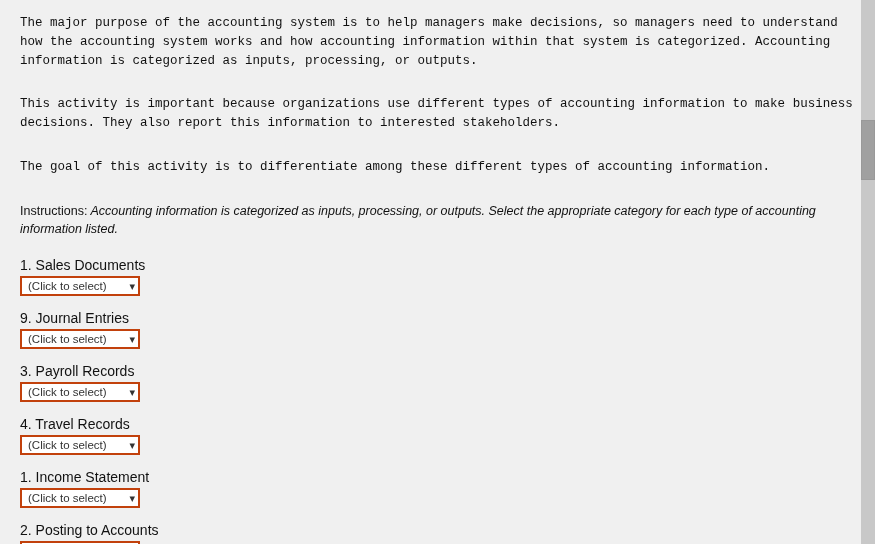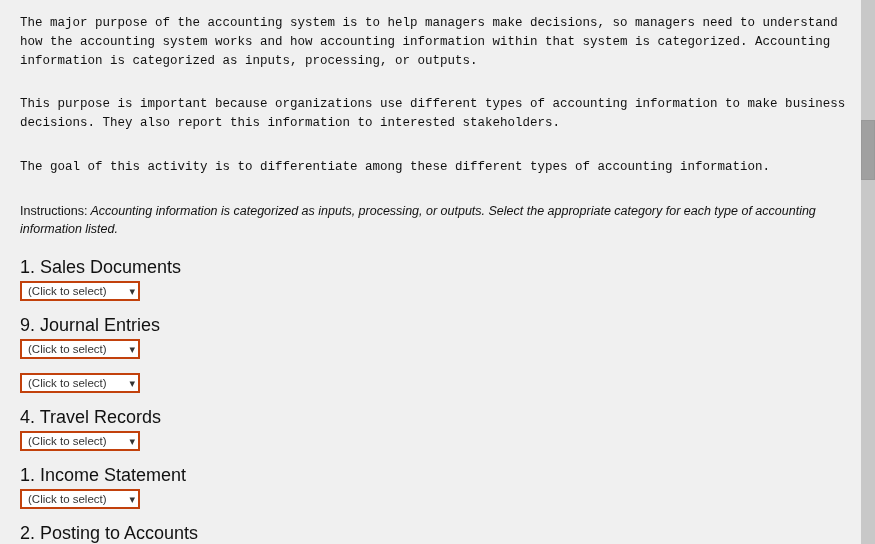--- a/index.html
+++ b/index.html
@@ -55,21 +55,21 @@
 
     .instructions-text em {
       font-style: italic;
     }
 
     .question-item {
       margin-bottom: 14px;
     }
 
     .question-label {
-      font-size: 18px;
+      font-size: 14px;
       color: #111;
       margin-bottom: 3px;
     }
 
     .select-wrapper {
       position: relative;
       display: inline-block;
     }
 
     .select-wrapper select {
@@ -115,32 +115,32 @@
     }
   </style>
 </head>
 <body>
 
 <div class="page-container">
   <div class="content-area">
 
     <p class="intro-text">The major purpose of the accounting system is to help managers make decisions, so managers need to understand how the accounting system works and how accounting information within that system is categorized. Accounting information is categorized as inputs, processing, or outputs.</p>
     <br>
-    <p class="intro-text">This purpose is important because organizations use different types of accounting information to make business decisions. They also report this information to interested stakeholders.</p>
+    <p class="intro-text">This activity is important because organizations use different types of accounting information to make business decisions. They also report this information to interested stakeholders.</p>
     <br>
     <p class="intro-text">The goal of this activity is to differentiate among these different types of accounting information.</p>
     <br>
     <p class="instructions-text">
       <strong>Instructions:</strong><em> Accounting information is categorized as inputs, processing, or outputs. Select the appropriate category for each type of accounting information listed.</em>
     </p>
 
     <div id="questions-container">
     <div class="question-item"><div class="question-label">1. Sales Documents</div><div class="select-wrapper"><select><option value="">(Click to select)</option><option value="Inputs">Inputs</option><option value="Processing">Processing</option><option value="Outputs">Outputs</option></select></div></div>
         <div class="question-item"><div class="question-label">9. Journal Entries</div><div class="select-wrapper"><select><option value="">(Click to select)</option><option value="Inputs">Inputs</option><option value="Processing">Processing</option><option value="Outputs">Outputs</option></select></div></div>
-        <div class="question-item"><div class="select-wrapper"><select><option value="">(Click to select)</option><option value="Inputs">Inputs</option><option value="Processing">Processing</option><option value="Outputs">Outputs</option></select></div></div>
+        <div class="question-item"><div class="question-label">3. Payroll Records</div><div class="select-wrapper"><select><option value="">(Click to select)</option><option value="Inputs">Inputs</option><option value="Processing">Processing</option><option value="Outputs">Outputs</option></select></div></div>
         <div class="question-item"><div class="question-label">4. Travel Records</div><div class="select-wrapper"><select><option value="">(Click to select)</option><option value="Inputs">Inputs</option><option value="Processing">Processing</option><option value="Outputs">Outputs</option></select></div></div>
         <div class="question-item"><div class="question-label">1. Income Statement</div><div class="select-wrapper"><select><option value="">(Click to select)</option><option value="Inputs">Inputs</option><option value="Processing">Processing</option><option value="Outputs">Outputs</option></select></div></div>
         <div class="question-item"><div class="question-label">2. Posting to Accounts</div><div class="select-wrapper"><select><option value="">(Click to select)</option><option value="Inputs">Inputs</option><option value="Processing">Processing</option><option value="Outputs">Outputs</option></select></div></div>
         <div class="question-item">
           <div class="question-label">7. Balance Sheet</div>
         </div>
       </div>
 
   </div>
   <div class="scrollbar-area">

